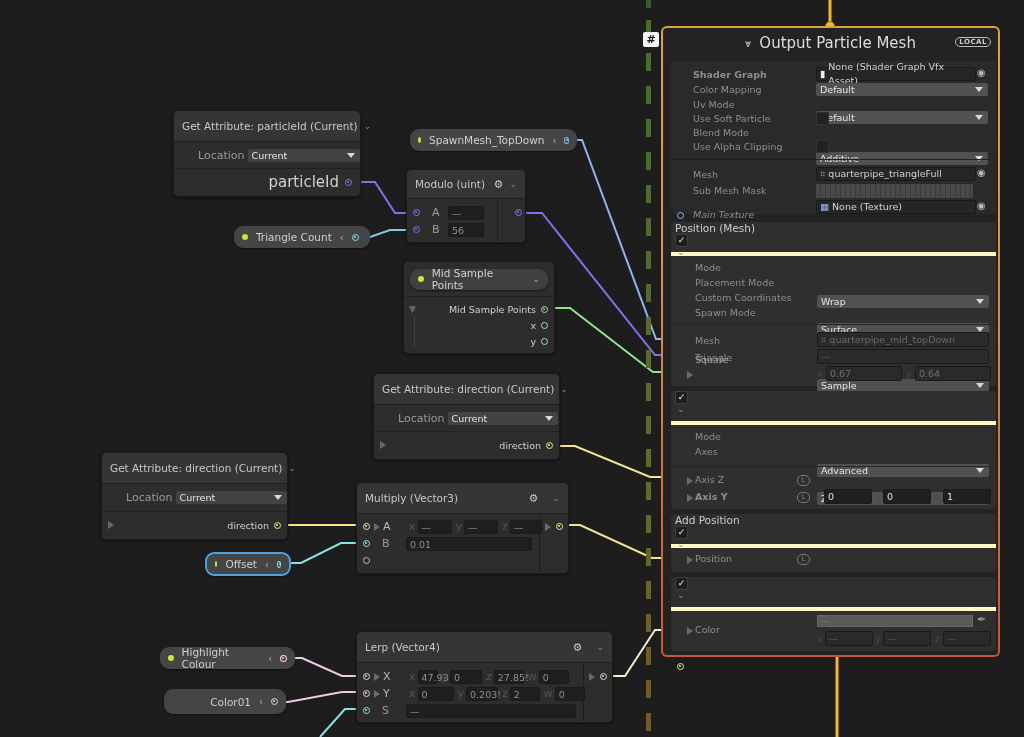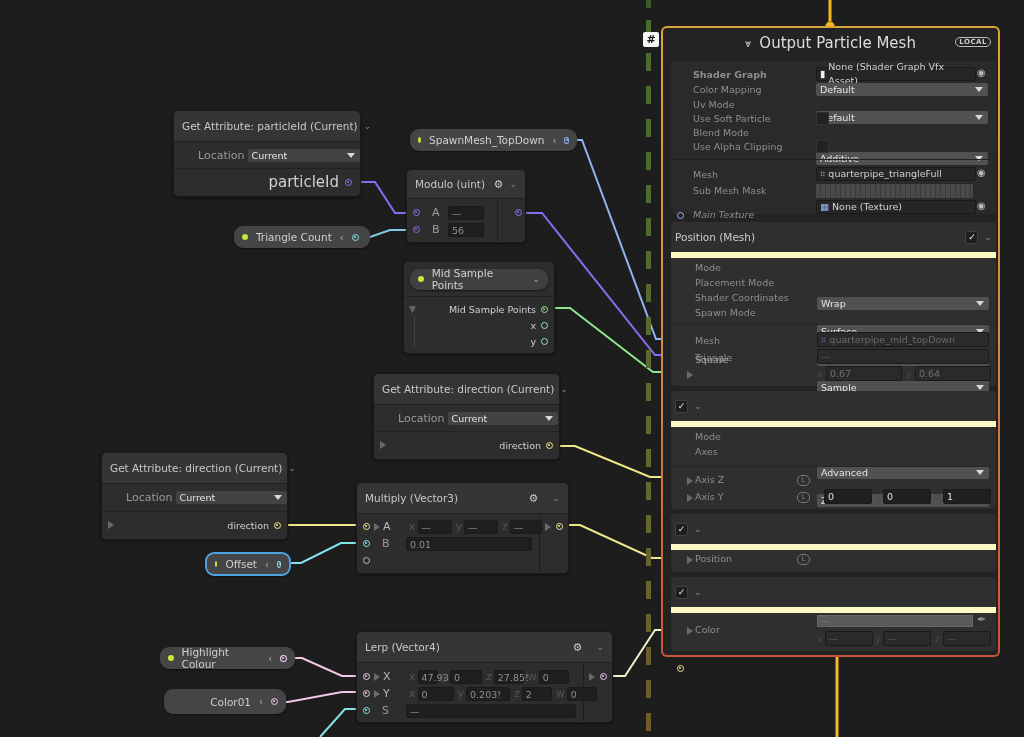--- a/index.html
+++ b/index.html
@@ -21,21 +21,21 @@
   .port.filled::after{content:"";position:absolute;left:1px;top:1px;width:2px;height:2px;border-radius:50%;background:currentColor;}
   .pill{position:absolute;height:22px;background:#454545;border-radius:9px;display:flex;align-items:center;padding:0 8px;font-size:10.5px;color:#cfcfcf;box-shadow:0 1px 2px rgba(0,0,0,.5);}
   .dot{width:6px;height:6px;border-radius:50%;background:#c2ea3b;margin-right:8px;}
   .caret{color:#b0b0b0;font-size:10px;margin:0 8px;}
   .tri-r{display:inline-block;width:0;height:0;border-top:4px solid transparent;border-bottom:4px solid transparent;border-left:6px solid #6a6a6a;}
   
   .ctx{position:absolute;left:661px;top:26px;width:339px;height:631px;border-radius:6px;box-sizing:border-box;border:2px solid transparent;background:linear-gradient(#232323,#232323) padding-box,linear-gradient(180deg,#d9a43b 0%,#d18a43 50%,#c9553a 100%) border-box;}
   .ctx-title{height:30px;display:flex;align-items:center;justify-content:center;font-size:15px;color:#dedede;position:relative;}
   .local{position:absolute;right:7px;top:9px;font-size:7px;border:1px solid #bdbdbd;border-radius:7px;padding:0 3px;color:#cfcfcf;font-weight:bold;letter-spacing:.5px;}
   .block{position:absolute;left:8px;width:325px;background:#2f2f2f;border-radius:4px;}
-  .block-hd{height:30px;display:flex;align-items:center;padding:0 4px;border-bottom:6px solid #fef9c3;font-size:10.5px;color:#cdcdcd;}
+  .block-hd{height:30px;display:flex;padding:0 4px;border-bottom:4px solid #fef9c3;font-size:10.5px;color:#cdcdcd;flex-direction:column;}
   .block-hd .t{flex:1;}
   .check{width:11px;height:11px;background:#1e1e1e;border:1px solid #404040;border-radius:2px;color:#efefef;font-size:9px;line-height:11px;text-align:center;margin-right:4px;}
   .plbl{position:absolute;color:#8e8e8e;font-size:9.5px;}
   .L{display:inline-block;width:11px;height:9px;border:1px solid #777;border-radius:5px;font-size:6.5px;line-height:9px;text-align:center;color:#888;}
   .dash{position:absolute;left:646px;width:5px;height:18px;}
 </style>
 </head>
 <body>
 
 <svg class="wires">
@@ -282,21 +282,21 @@
     <span class="lbl" style="color:#555;margin:0 2px 0 4px;">w</span>
     <div class="field" style="width:30px;">0</div>
   </div>
   <div class="row abs" style="left:6px;top:53px;">
     <span class="port filled" style="border-color:#f0c8e8;color:#f0c8e8;"></span>
     <span class="tri-r" style="margin-left:4px;"></span>
     <span class="lbl" style="margin-left:3px;width:26px;color:#bbb;">Y</span>
     <span class="lbl" style="color:#555;margin-right:2px;">x</span>
     <div class="field" style="width:36px;">0</div>
     <span class="lbl" style="color:#555;margin:0 2px 0 4px;">y</span>
-    <div class="field" style="width:44px;">0.203!</div>
+    <div class="field" style="width:32px;">0.203!</div>
     <span class="lbl" style="color:#555;margin:0 2px 0 4px;">z</span>
     <div class="field" style="width:30px;">2</div>
     <span class="lbl" style="color:#555;margin:0 2px 0 4px;">w</span>
     <div class="field" style="width:30px;">0</div>
   </div>
   <div class="row abs" style="left:6px;top:70px;">
     <span class="port filled" style="border-color:#84e4e7;color:#84e4e7;"></span>
     <span class="lbl" style="margin-left:12px;width:24px;">S</span>
     <div class="field" style="width:170px;">—</div>
   </div>
@@ -364,21 +364,21 @@
   <div class="block" style="top:194px;height:164px;">
     <div class="block-hd">
       <span class="t">Position (Mesh)</span>
       <span class="check">✓</span>
       <span class="chev" style="margin-left:2px;">⌄</span>
     </div>
     <div class="plbl" style="left:24px;top:40px;">Mode</div>
     <div class="abs dropdown" style="left:146px;top:39px;width:172px;">Wrap</div>
     <div class="plbl" style="left:24px;top:55px;">Placement Mode</div>
     <div class="abs dropdown" style="left:146px;top:54px;width:172px;">Surface</div>
-    <div class="plbl" style="left:24px;top:70px;">Shader Coordinates</div>
+    <div class="plbl" style="left:24px;top:70px;">Custom Coordinates</div>
     <div class="abs dropdown" style="left:146px;top:69px;width:172px;">Uniform</div>
     <div class="plbl" style="left:24px;top:85px;">Spawn Mode</div>
     <div class="abs dropdown" style="left:146px;top:84px;width:172px;">Sample</div>
     <div class="abs" style="left:0;top:102px;width:325px;height:1px;background:#262626;"></div>
 
     <span class="abs port filled" style="left:6px;top:116px;border-color:#8fb4f0;color:#8fb4f0;"></span>
     <div class="plbl" style="left:24px;top:113px;">Mesh</div>
     <div class="abs field" style="left:146px;top:110px;width:172px;height:15px;color:#6a6a6a;background:#2a2a2a;display:flex;align-items:center;">
       <span style="color:#6a7fa0;margin-right:3px;">⌗</span>
       <span>quarterpipe_mid_topDown</span>
@@ -408,32 +408,33 @@
     <div class="abs dropdown" style="left:146px;top:54px;width:172px;">ZY</div>
     <div class="abs" style="left:0;top:75px;width:325px;height:1px;background:#262626;"></div>
 
     <span class="abs port filled" style="left:6px;top:86px;border-color:#f0e68c;color:#f0e68c;"></span>
     <span class="abs tri-r" style="left:16px;top:86px;"></span>
     <div class="plbl" style="left:24px;top:83px;">Axis Z</div>
     <span class="abs L" style="left:126px;top:84px;">L</span>
 
     <span class="abs port" style="left:6px;top:103px;border-color:#f0e68c;"></span>
     <span class="abs tri-r" style="left:16px;top:103px;"></span>
-    <div class="plbl" style="left:24px;top:100px;">Axis Y</div>
+    <div class="plbl" style="left:24px;top:100px;font-weight:bold;">Axis Y</div>
     <span class="abs L" style="left:126px;top:101px;">L</span>
     <span class="plbl" style="left:145px;top:100px;color:#4a4a4a;">x</span>
     <div class="abs field" style="left:153px;top:98px;width:48px;height:15px;color:#e0e0e0;">0</div>
     <span class="plbl" style="left:204px;top:100px;color:#4a4a4a;">y</span>
     <div class="abs field" style="left:212px;top:98px;width:48px;height:15px;color:#e0e0e0;">0</div>
     <span class="plbl" style="left:264px;top:100px;color:#4a4a4a;">z</span>
     <div class="abs field" style="left:272px;top:98px;width:48px;height:15px;color:#e0e0e0;">1</div>
   </div>
 
   <div class="block" style="top:486px;height:58px;">
     <div class="block-hd">
+      <span class="t">Add Position</span>
       <span class="check">✓</span>
       <span class="chev" style="margin-left:2px;">⌄</span>
     </div>
     <span class="abs port filled" style="left:6px;top:42px;border-color:#f0e68c;color:#f0e68c;"></span>
     <span class="abs tri-r" style="left:16px;top:42px;"></span>
     <div class="plbl" style="left:24px;top:39px;">Position</div>
     <span class="abs L" style="left:126px;top:40px;">L</span>
   </div>
 
   <div class="block" style="top:549px;height:74px;">

